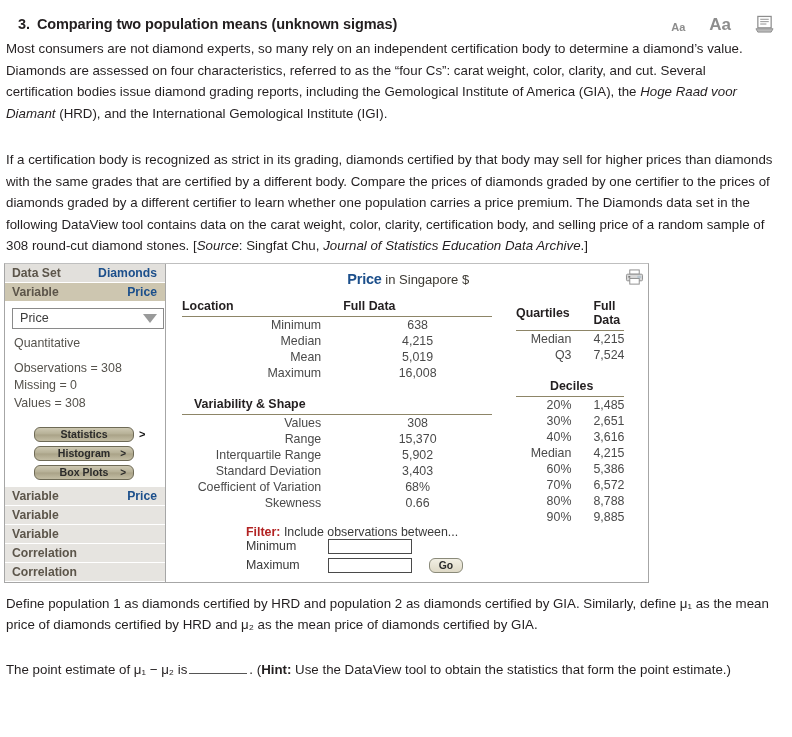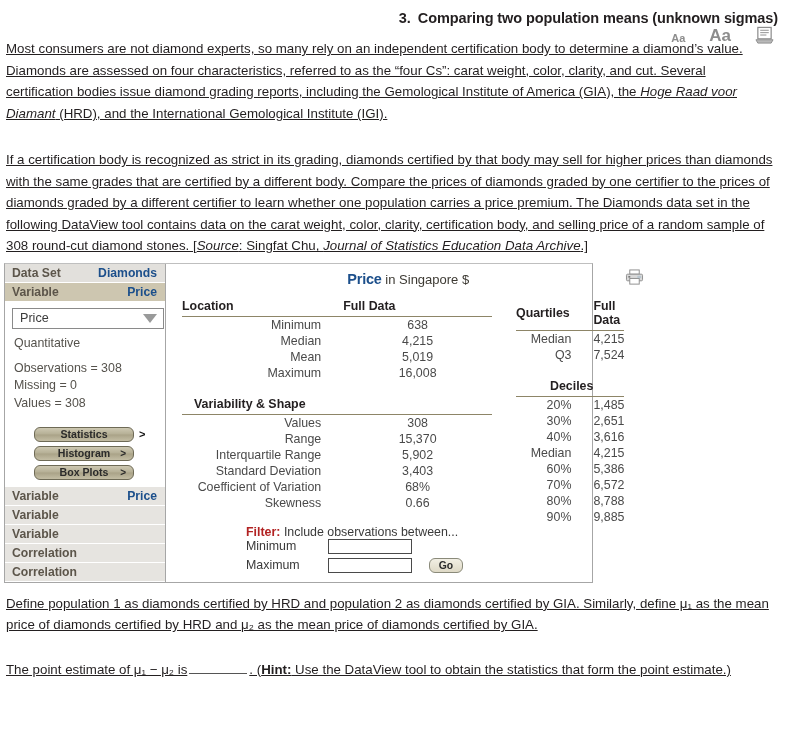--- a/index.html
+++ b/index.html
@@ -13,24 +13,23 @@
     font-family: "Liberation Sans", sans-serif;
     color: #231f20;
     font-size: 13.5px;
     position: relative;
     overflow: hidden;
   }
 
   
   .qheader {
     display: flex;
-    align-items: flex-end;
+    align-items: center;
     padding: 10px 14px 0 18px;
     height: 28px;
-    flex-direction: column;
   }
   .qtitle {
     font-size: 14.5px;
     font-weight: bold;
     color: #231f20;
     letter-spacing: -0.1px;
     white-space: nowrap;
   }
   .qnum { margin-right: 7px; }
   .header-tools {
@@ -54,32 +53,31 @@
     line-height: 1;
   }
   .reader-icon { width: 19px; height: 19px; display:block; }
 
   
   .prose {
     padding: 0 18px 0 6px;
     line-height: 1.62;
     font-size: 13.3px;
     color: #231f20;
-    text-decoration: underline;
   }
   .prose p { margin: 0 0 15px 0; }
   .prose p.tight { margin-bottom: 0; }
   .it { font-style: italic; }
   .bd { font-weight: bold; }
   .gap-lg { height: 10px; }
 
   
   .dataview {
     margin: 6px 0 0 4px;
-    width: 589px;
+    width: 645px;
     height: 320px;
     box-sizing: border-box;
     border: 1px solid #a6a6a6;
     border-top: 1px solid #bfbfbf;
     background: #ffffff;
     display: flex;
     position: relative;
   }
   
   .dv-side {

